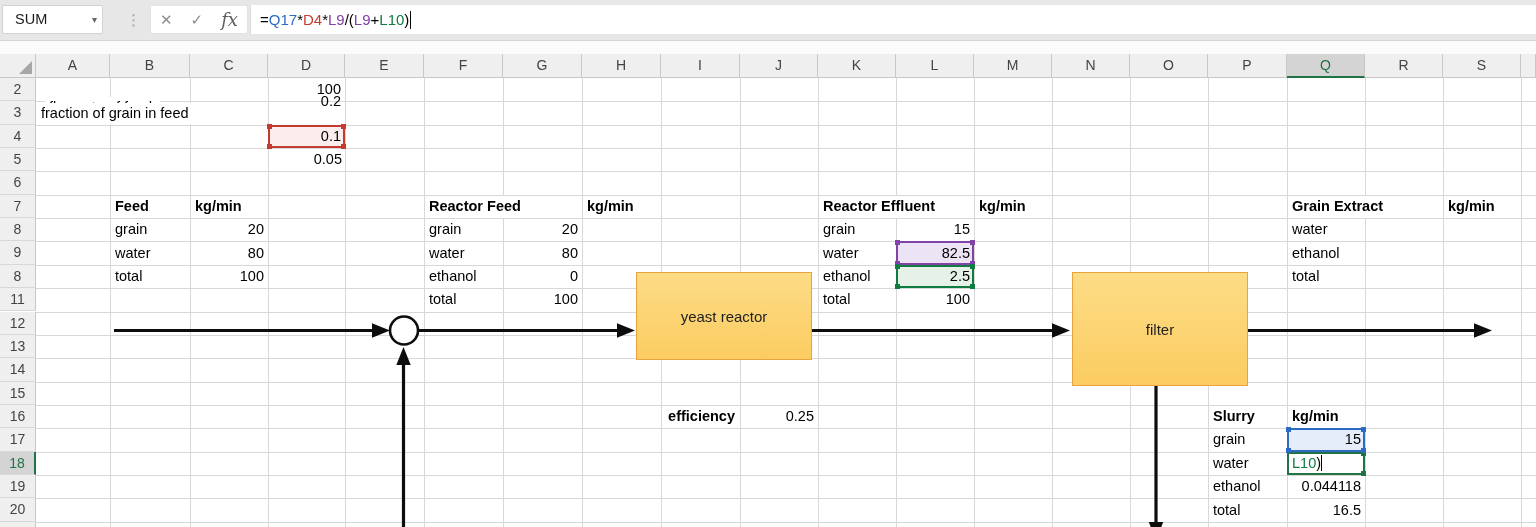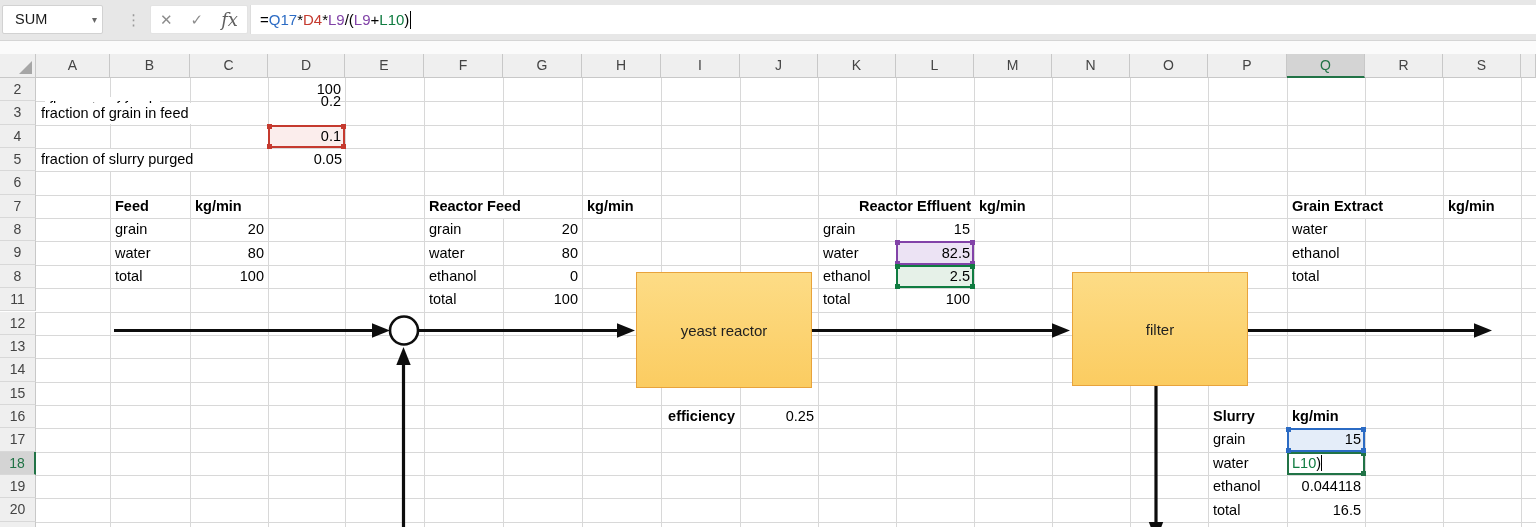--- a/index.html
+++ b/index.html
@@ -189,21 +189,20 @@
       <div class="gl" style="left: 36px; top: 474.95px; width: 1500px; height: 1px;"></div>
       <div class="gl" style="left: 36px; top: 498.3px; width: 1500px; height: 1px;"></div>
       <div class="gl" style="left: 36px; top: 521.65px; width: 1500px; height: 1px;"></div>
     </div>
 
   <div class="cell label spill" style="left: 37px; width: 73px; top: 97px; height: 21.9px; line-height: 21.9px; margin-left: 8px;">flow rate of feed</div>
   <div class="cell num" style="left: 269px; width: 76px; top: 79.2px; height: 21.9px; line-height: 21.9px;">100</div>
   <div class="cell label spill" style="left: 37px; width: 73px; top: 102.55px; height: 21.9px; line-height: 21.9px;">fraction of grain in feed</div>
   <div class="cell num" style="left: 269px; width: 76px; top: 91px; height: 21.9px; line-height: 21.9px;">0.2</div>
   <div class="cell num" style="left: 269px; width: 76px; top: 125.9px; height: 21.9px; line-height: 21.9px;">0.1</div>
-  <div class="cell label spill" style="left: 37px; width: 73px; top: 149.25px; height: 21.9px; line-height: 21.9px;">fraction of slurry purged</div>
   <div class="cell num" style="left: 270px; width: 76px; top: 149.25px; height: 21.9px; line-height: 21.9px;">0.05</div>
 
   <div class="cell label b" style="left: 111px; width: 79px; top: 195.95px; height: 21.9px; line-height: 21.9px;">Feed</div>
   <div class="cell label b" style="left: 191px; width: 77px; top: 195.95px; height: 21.9px; line-height: 21.9px;">kg/min</div>
   <div class="cell label" style="left: 111px; width: 79px; top: 219.3px; height: 21.9px; line-height: 21.9px;">grain</div>
   <div class="cell num" style="left: 191px; width: 77px; top: 219.3px; height: 21.9px; line-height: 21.9px;">20</div>
   <div class="cell label" style="left: 111px; width: 79px; top: 242.65px; height: 21.9px; line-height: 21.9px;">water</div>
   <div class="cell num" style="left: 191px; width: 77px; top: 242.65px; height: 21.9px; line-height: 21.9px;">80</div>
   <div class="cell label" style="left: 111px; width: 79px; top: 266px; height: 21.9px; line-height: 21.9px;">total</div>
   <div class="cell num" style="left: 191px; width: 77px; top: 266px; height: 21.9px; line-height: 21.9px;">100</div>
@@ -212,21 +211,21 @@
   <div class="cell label b" style="left: 583px; width: 78px; top: 195.95px; height: 21.9px; line-height: 21.9px;">kg/min</div>
   <div class="cell label" style="left: 425px; width: 78px; top: 219.3px; height: 21.9px; line-height: 21.9px;">grain</div>
   <div class="cell num" style="left: 504px; width: 78px; top: 219.3px; height: 21.9px; line-height: 21.9px;">20</div>
   <div class="cell label" style="left: 425px; width: 78px; top: 242.65px; height: 21.9px; line-height: 21.9px;">water</div>
   <div class="cell num" style="left: 504px; width: 78px; top: 242.65px; height: 21.9px; line-height: 21.9px;">80</div>
   <div class="cell label" style="left: 425px; width: 78px; top: 266px; height: 21.9px; line-height: 21.9px;">ethanol</div>
   <div class="cell num" style="left: 504px; width: 78px; top: 266px; height: 21.9px; line-height: 21.9px;">0</div>
   <div class="cell label" style="left: 425px; width: 78px; top: 289.35px; height: 21.9px; line-height: 21.9px;">total</div>
   <div class="cell num" style="left: 504px; width: 78px; top: 289.35px; height: 21.9px; line-height: 21.9px;">100</div>
 
-  <div class="cell label b spill" style="left: 819px; width: 77px; top: 195.95px; height: 21.9px; line-height: 21.9px; margin-left: 36px;">Reactor Effluent</div>
+  <div class="cell label b spill" style="left: 819px; width: 77px; top: 195.95px; height: 21.9px; line-height: 21.9px;">Reactor Effluent</div>
   <div class="cell label b" style="left: 975px; width: 77px; top: 195.95px; height: 21.9px; line-height: 21.9px;">kg/min</div>
   <div class="cell label" style="left: 819px; width: 77px; top: 219.3px; height: 21.9px; line-height: 21.9px;">grain</div>
   <div class="cell num" style="left: 897px; width: 77px; top: 219.3px; height: 21.9px; line-height: 21.9px;">15</div>
   <div class="cell label" style="left: 819px; width: 77px; top: 242.65px; height: 21.9px; line-height: 21.9px;">water</div>
   <div class="cell num" style="left: 897px; width: 77px; top: 242.65px; height: 21.9px; line-height: 21.9px;">82.5</div>
   <div class="cell label" style="left: 819px; width: 77px; top: 266px; height: 21.9px; line-height: 21.9px;">ethanol</div>
   <div class="cell num" style="left: 897px; width: 77px; top: 266px; height: 21.9px; line-height: 21.9px;">2.5</div>
   <div class="cell label" style="left: 819px; width: 77px; top: 289.35px; height: 21.9px; line-height: 21.9px;">total</div>
   <div class="cell num" style="left: 897px; width: 77px; top: 289.35px; height: 21.9px; line-height: 21.9px;">100</div>
 
@@ -302,20 +301,20 @@
     <g>
       <line x1="1248" y1="330.5" x2="1476" y2="330.5"></line>
       <polygon points="1492,330.5 1474,323.3 1474,337.7"></polygon>
     </g>
     <g>
       <line x1="1156" y1="385.5" x2="1156" y2="527"></line>
       <polygon points="1156,541 1148.8,522 1163.2,522"></polygon>
     </g>
   </svg>
 
-  <div class="shape" style="left:636px;top:272px;width:176px;height:116px;">
+  <div class="shape" style="left:636px;top:272px;width:176px;height:88px;">
     <span>yeast reactor</span>
   </div>
   <div class="shape" style="left:1072px;top:272px;width:176px;height:114px;">
     <span>filter</span>
   </div>
 
 </div>
 
 </body></html>

